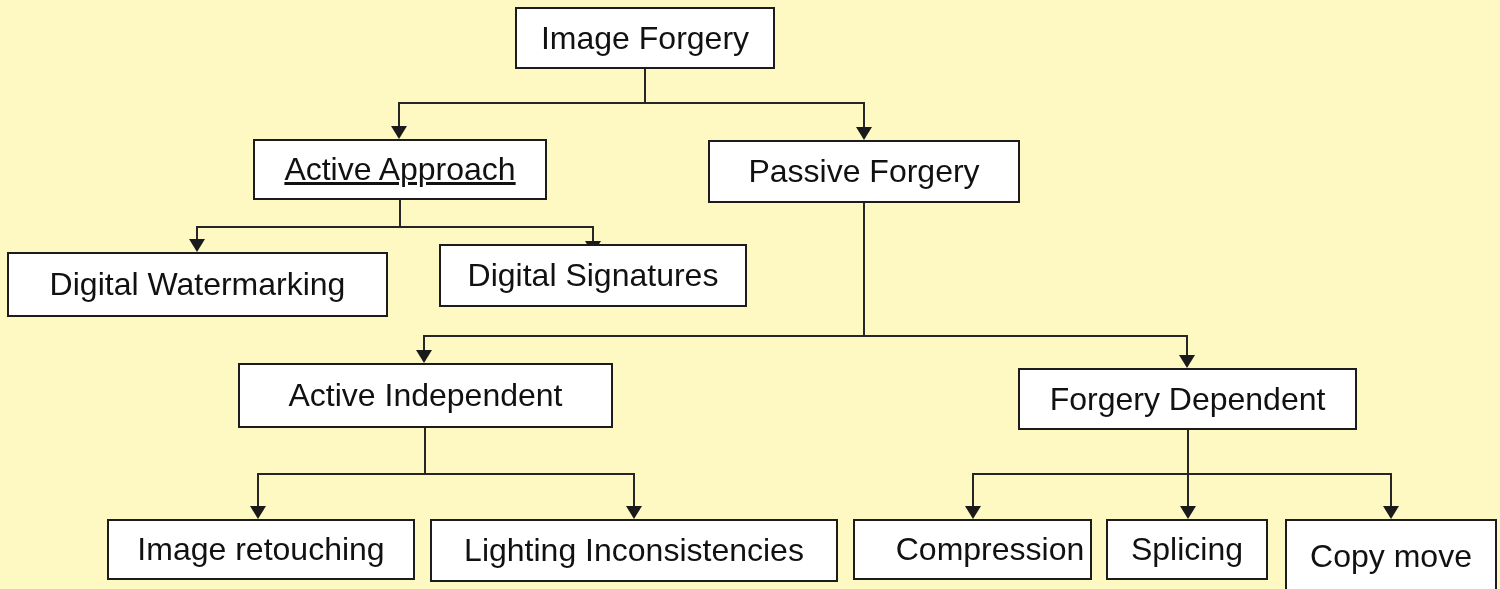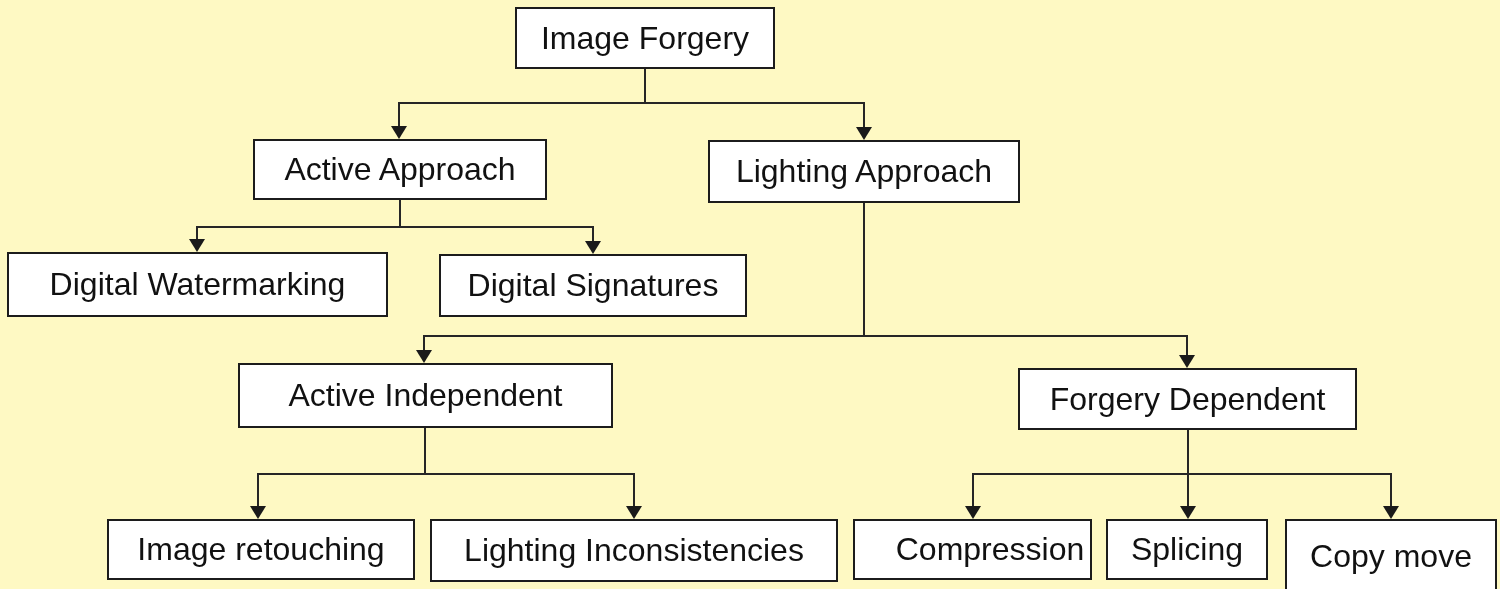--- a/index.html
+++ b/index.html
@@ -95,33 +95,33 @@
       <path class="arrowhead" d="M1180,506 L1196,506 L1188,519 Z"></path>
       <line x1="1391" y1="474" x2="1391" y2="508"></line>
       <path class="arrowhead" d="M1383,506 L1399,506 L1391,519 Z"></path>
     </g>
   </svg>
 
   <div class="node" style="left:515px; top:7px; width:260px; height:62px;">
     <span>Image Forgery</span>
   </div>
 
-  <div class="node" style="left:253px; top:139px; width:294px; height:61px;">
+  <div class="node" style="left:253px; top:139px; width:294px; height:61px;text-decoration:underline;">
     <span>Active Approach</span>
   </div>
 
   <div class="node" style="left:708px; top:140px; width:312px; height:63px;">
-    <span>Lighting Approach</span>
+    <span>Passive Forgery</span>
   </div>
 
   <div class="node" style="left:7px; top:252px; width:381px; height:65px;">
     <span>Digital Watermarking</span>
   </div>
 
-  <div class="node" style="left:439px; top:254px; width:308px; height:63px;">
+  <div class="node" style="left:439px; top:244px; width:308px; height:63px;">
     <span>Digital Signatures</span>
   </div>
 
   <div class="node" style="left:238px; top:363px; width:375px; height:65px;">
     <span>Active Independent</span>
   </div>
 
   <div class="node" style="left:1018px; top:368px; width:339px; height:62px;">
     <span>Forgery Dependent</span>
   </div>

